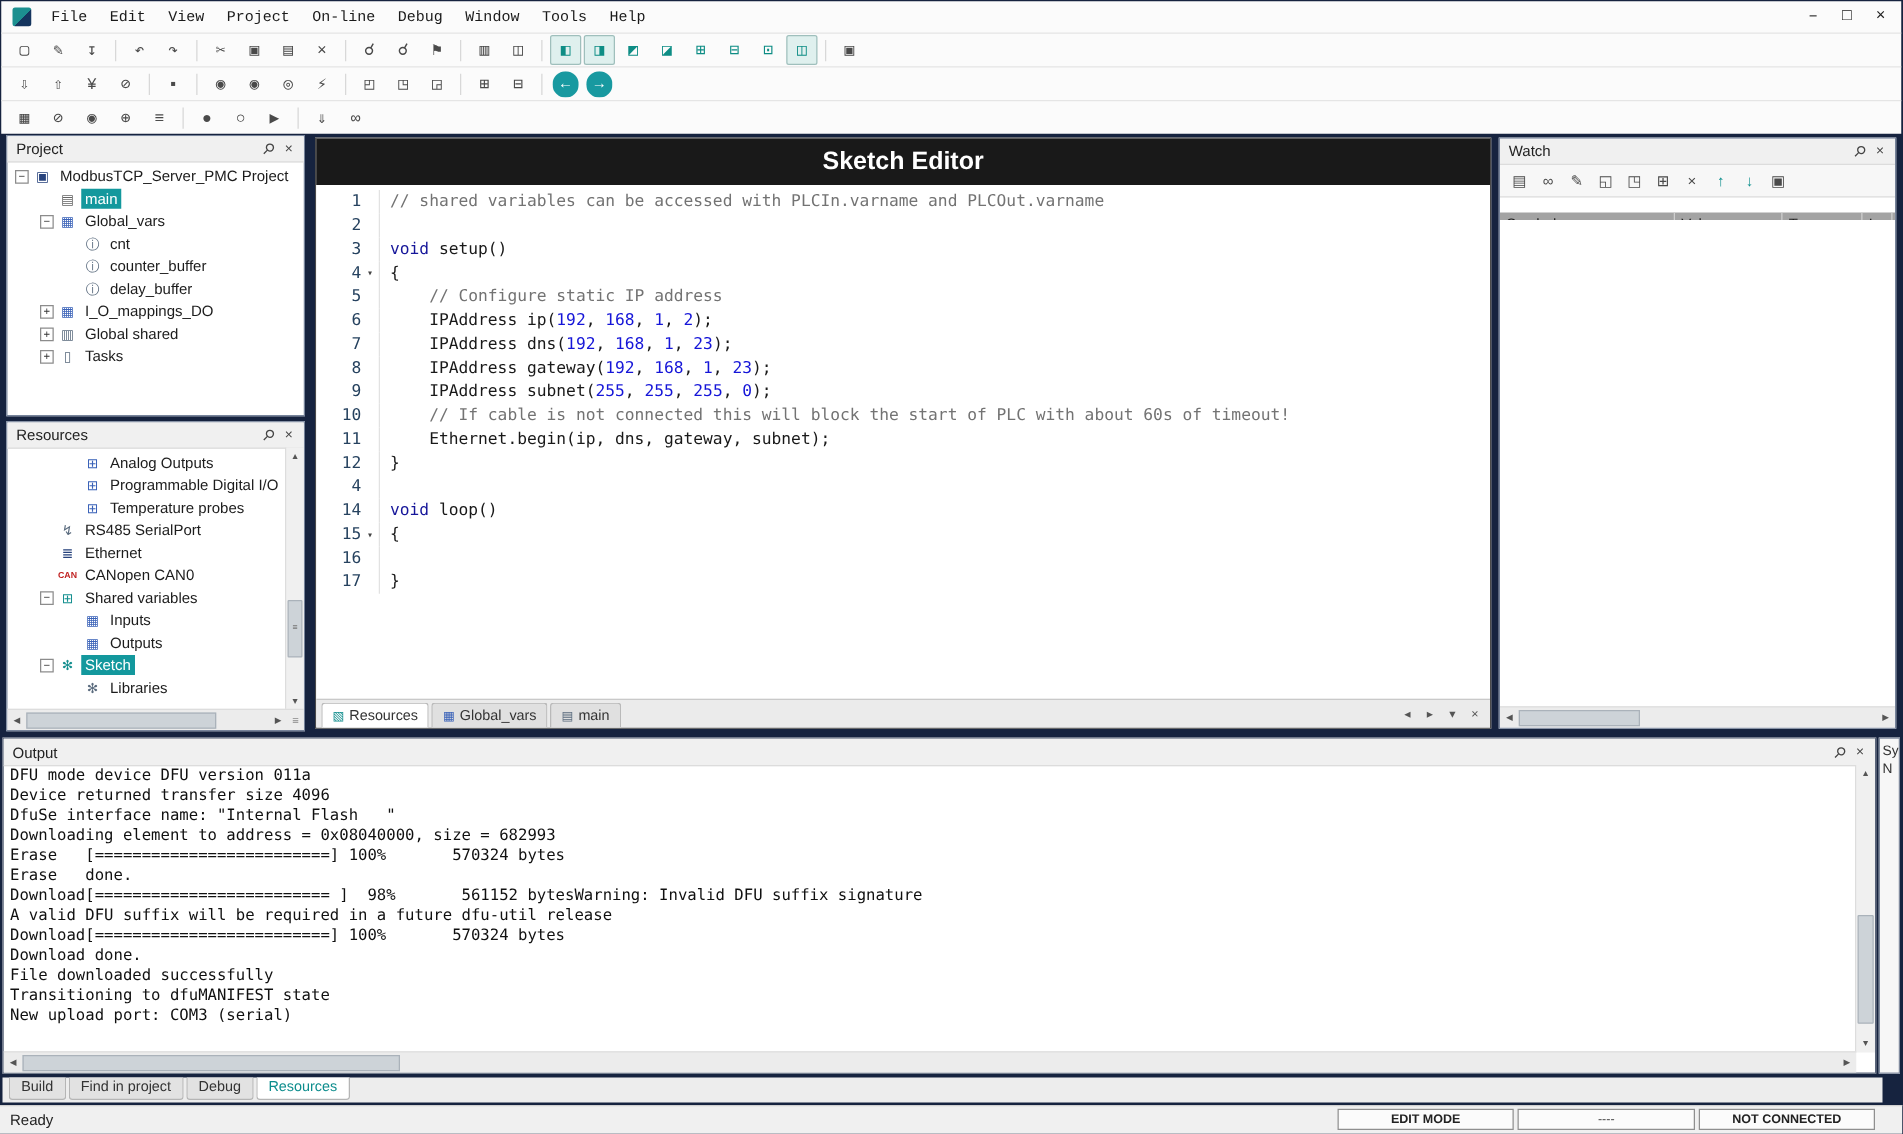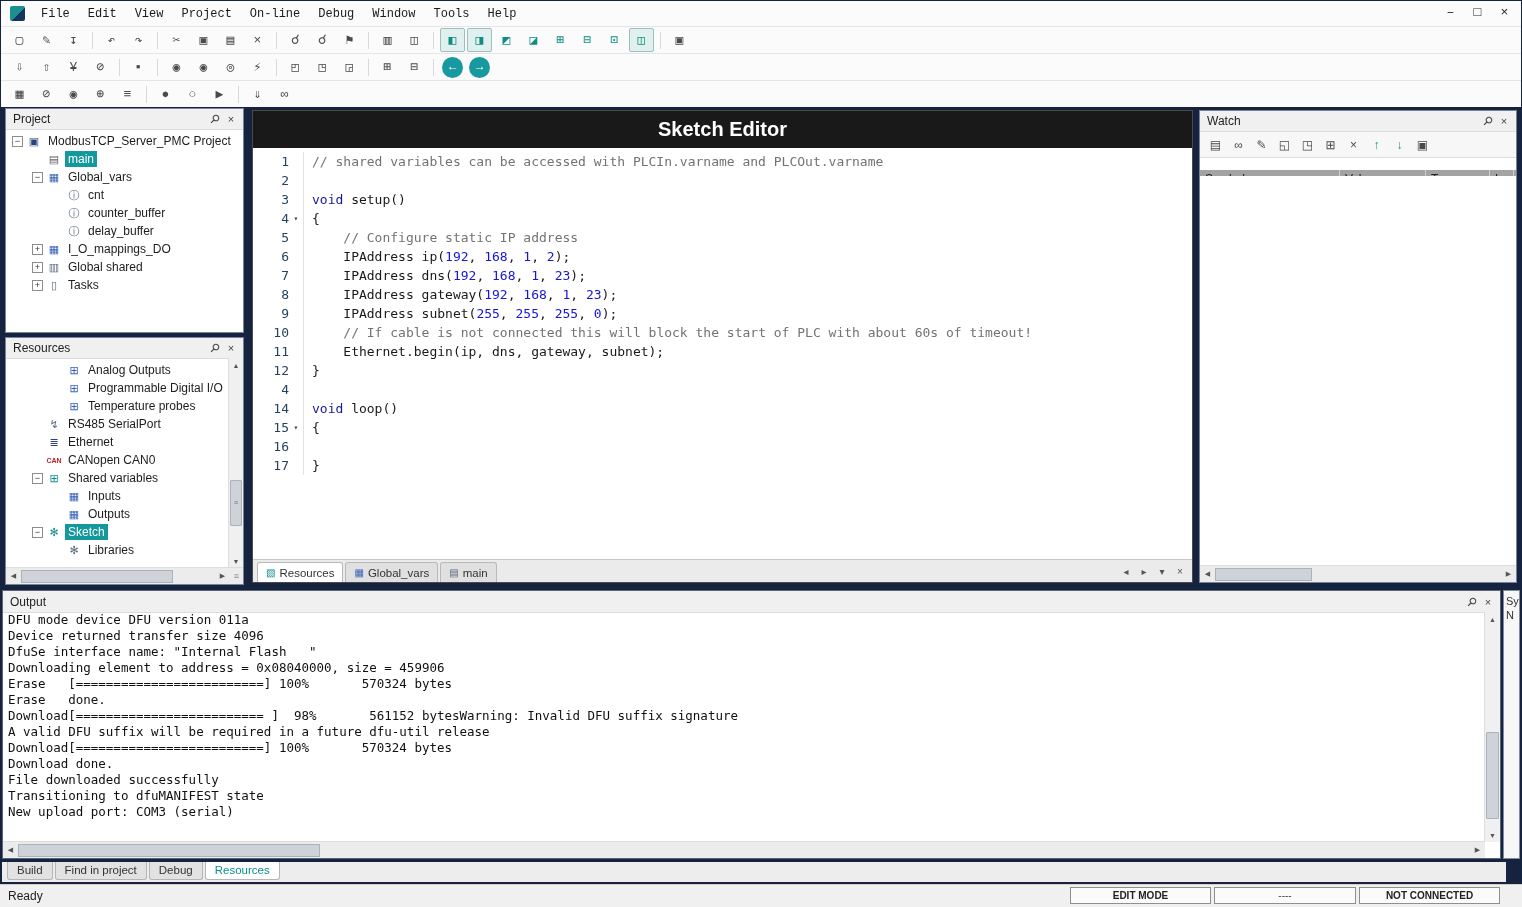--- a/index.html
+++ b/index.html
@@ -482,21 +482,21 @@
 <div class="panel" id="output-panel">
   <div class="panel-header" id="output-header">
     <span class="panel-title">Output</span>
     <span class="panel-hbtn pin">⚲</span>
     <span class="panel-hbtn">×</span>
   </div>
   <div id="output-lines">
       <div class="out-line">DFU mode device DFU version 011a</div>
       <div class="out-line">Device returned transfer size 4096</div>
       <div class="out-line">DfuSe interface name: "Internal Flash   "</div>
-      <div class="out-line">Downloading element to address = 0x08040000, size = 459906</div>
+      <div class="out-line">Downloading element to address = 0x08040000, size = 682993</div>
       <div class="out-line">Erase   [=========================] 100%       570324 bytes</div>
       <div class="out-line">Erase   done.</div>
       <div class="out-line">Download[========================= ]  98%       561152 bytesWarning: Invalid DFU suffix signature</div>
       <div class="out-line">A valid DFU suffix will be required in a future dfu-util release</div>
       <div class="out-line">Download[=========================] 100%       570324 bytes</div>
       <div class="out-line">Download done.</div>
       <div class="out-line">File downloaded successfully</div>
       <div class="out-line">Transitioning to dfuMANIFEST state</div>
       <div class="out-line">New upload port: COM3 (serial)</div>
     </div>

